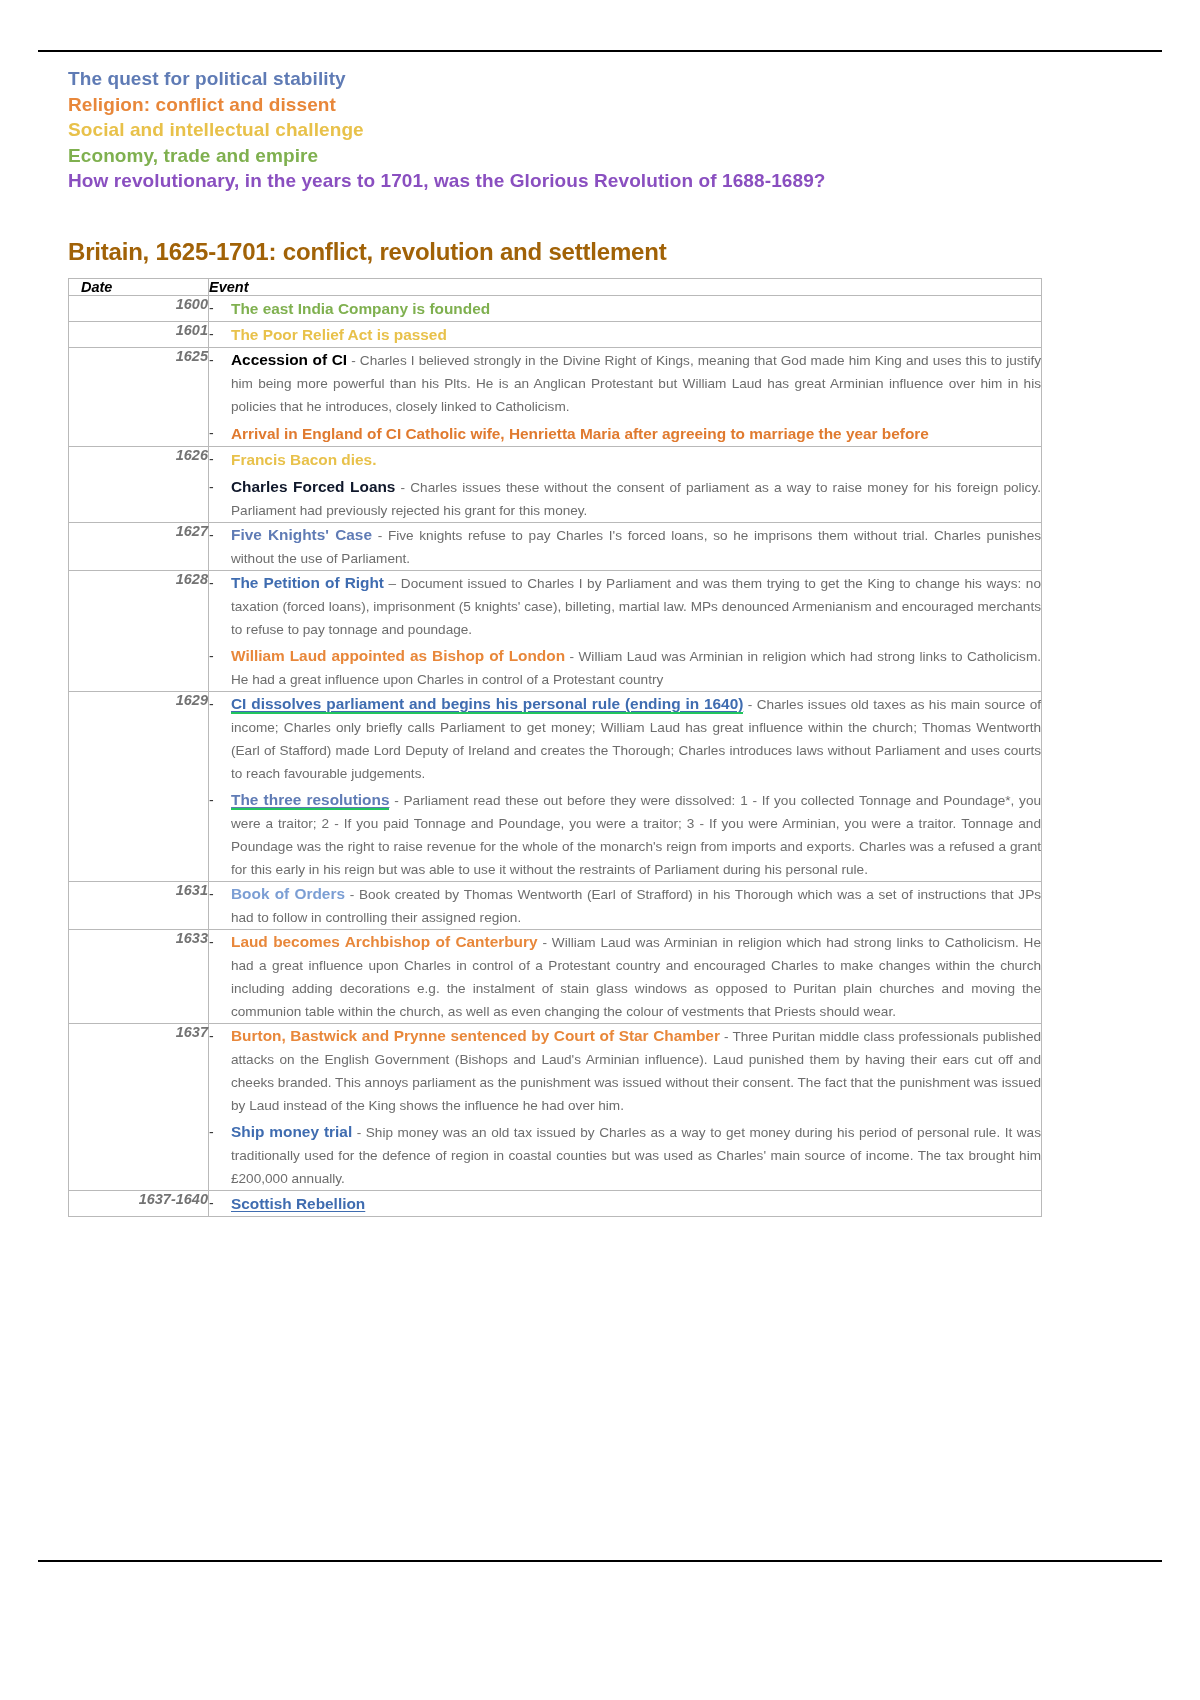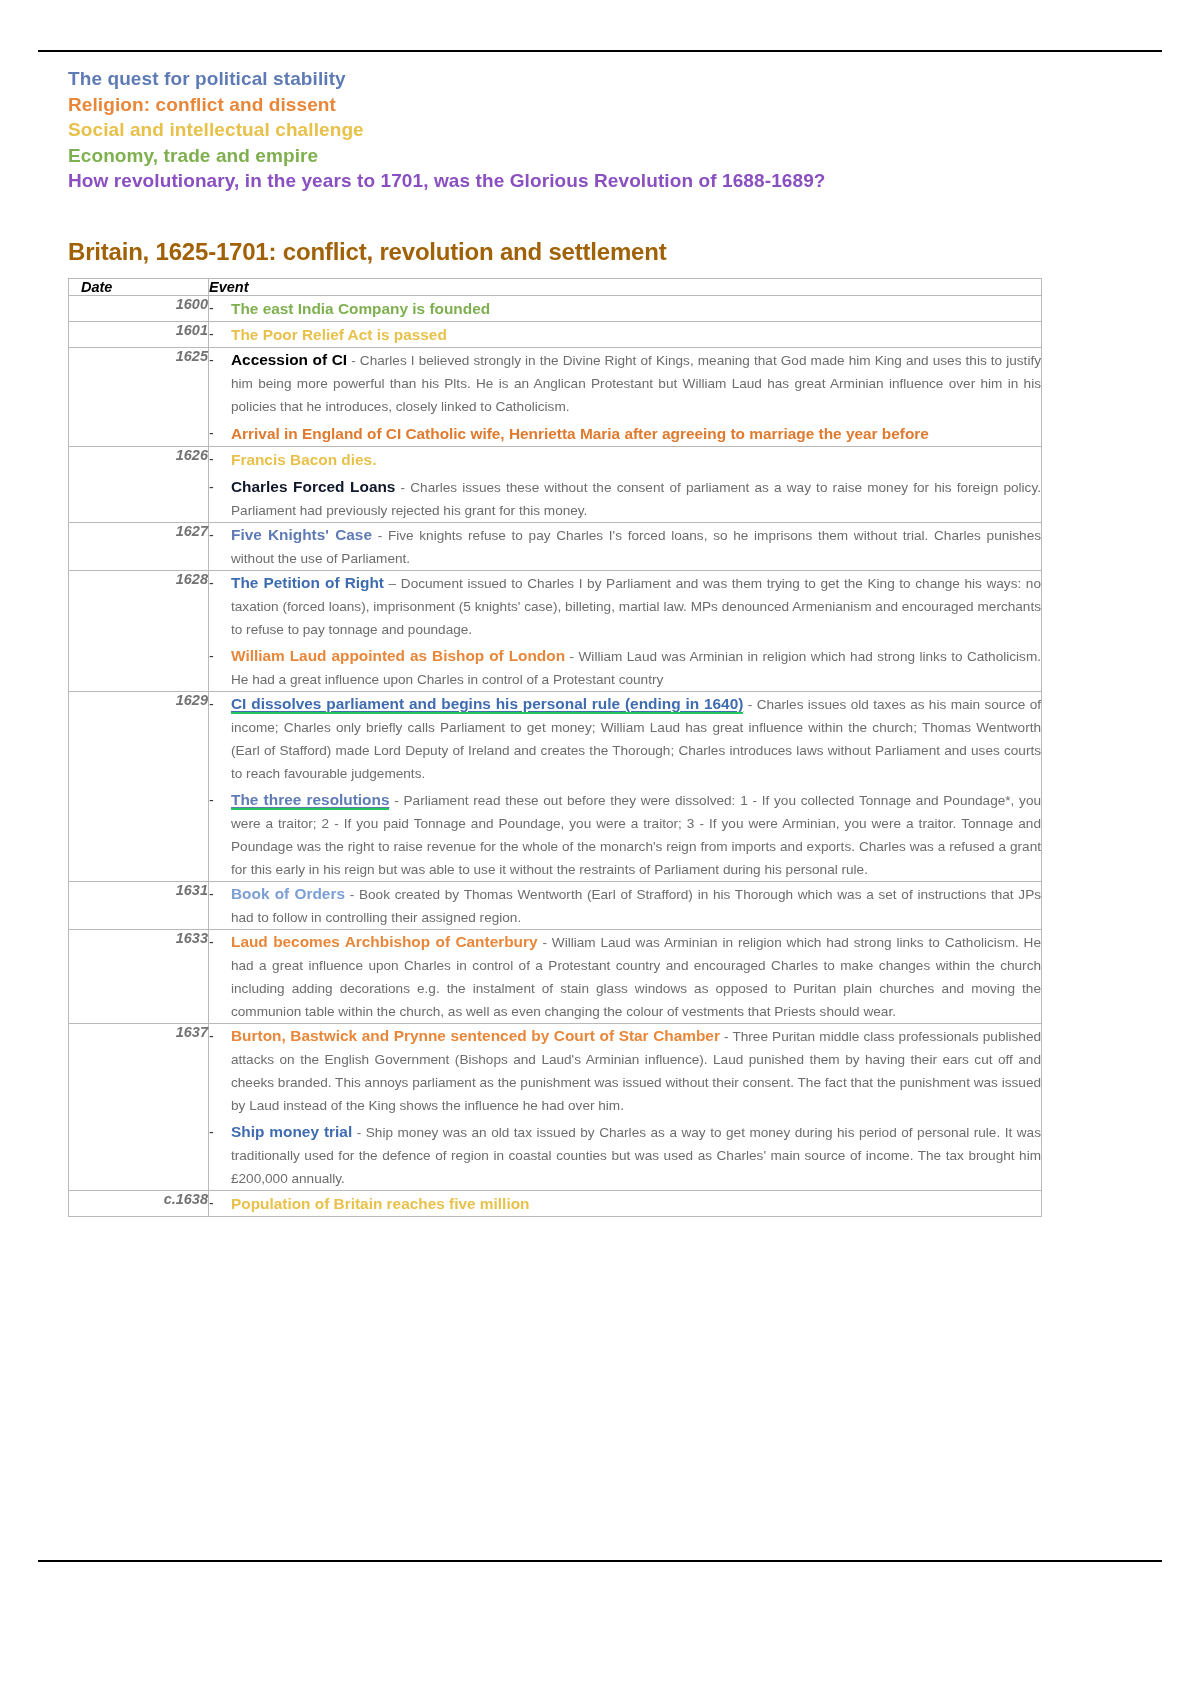--- a/index.html
+++ b/index.html
@@ -296,25 +296,25 @@
                 <div class="dash">-</div>
                 <div class="entry"><span class="term" style="color: rgb(232, 135, 58);">Burton, Bastwick and Prynne sentenced by Court of Star Chamber</span><span class="sep"> - </span><span class="desc">Three Puritan middle class professionals published attacks on the English Government (Bishops and Laud's Arminian influence). Laud punished them by having their ears cut off and cheeks branded. This annoys parliament as the punishment was issued without their consent. The fact that the punishment was issued by Laud instead of the King shows the influence he had over him.</span></div>
               </div>
               <div class="bullet-row">
                 <div class="dash">-</div>
                 <div class="entry"><span class="term" style="color: rgb(63, 108, 176);">Ship money trial</span><span class="sep"> - </span><span class="desc">Ship money was an old tax issued by Charles as a way to get money during his period of personal rule. It was traditionally used for the defence of region in coastal counties but was used as Charles' main source of income. The tax brought him £200,000 annually.</span></div>
               </div>
             </td>
           </tr>
           <tr>
-            <td class="date-cell">c.1638</td>
-            <td class="event-cell" colspan="2">
-              <div class="bullet-row">
-                <div class="dash">-</div>
-                <div class="entry headline big"><span class="term" style="color: rgb(232, 193, 74);">Population of Britain reaches five million</span></div>
+            <td class="date-cell">1637-1640</td>
+            <td class="event-cell" colspan="2">
+              <div class="bullet-row">
+                <div class="dash">-</div>
+                <div class="entry headline big"><span class="term u-plain" style="color: rgb(63, 108, 176);">Scottish Rebellion</span></div>
               </div>
             </td>
           </tr>
         </tbody>
     </table>
 
   </div>
 </div>
 
 </body></html>

